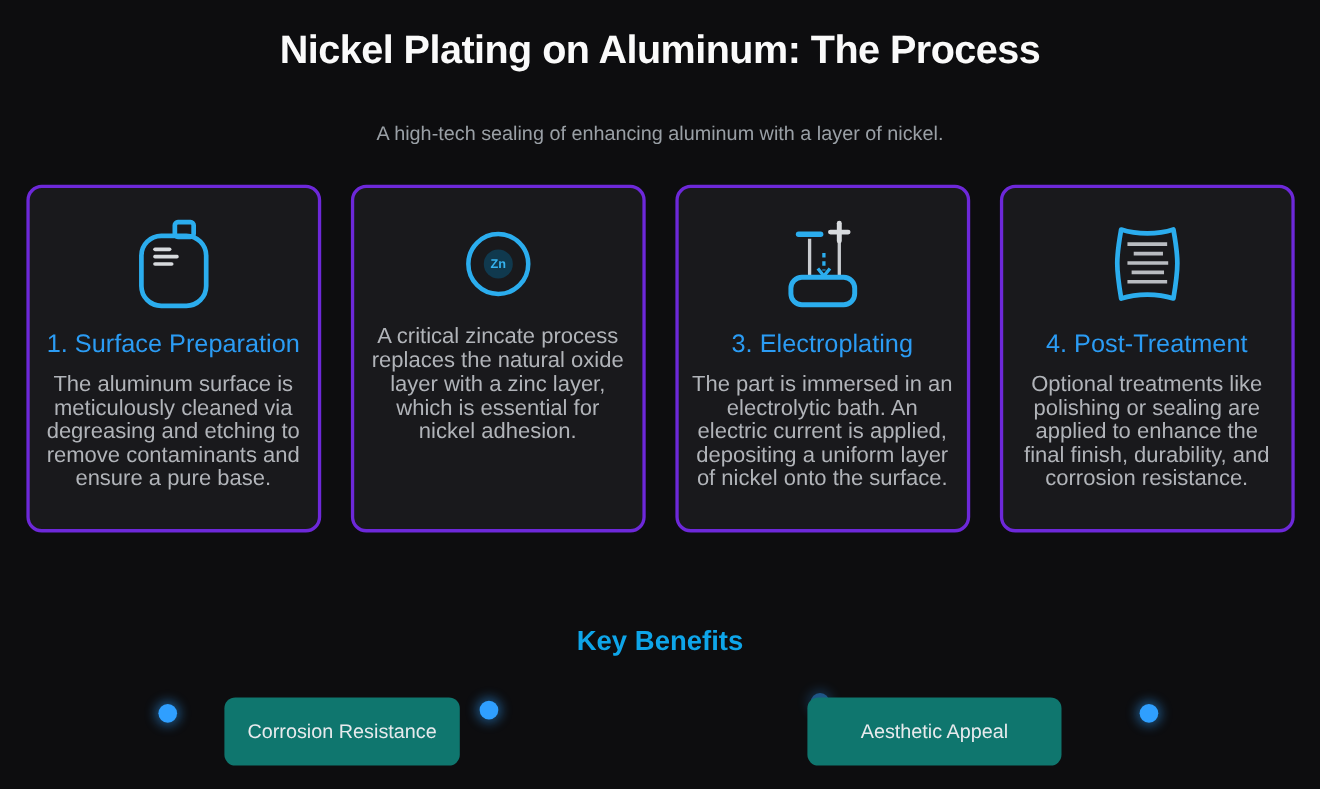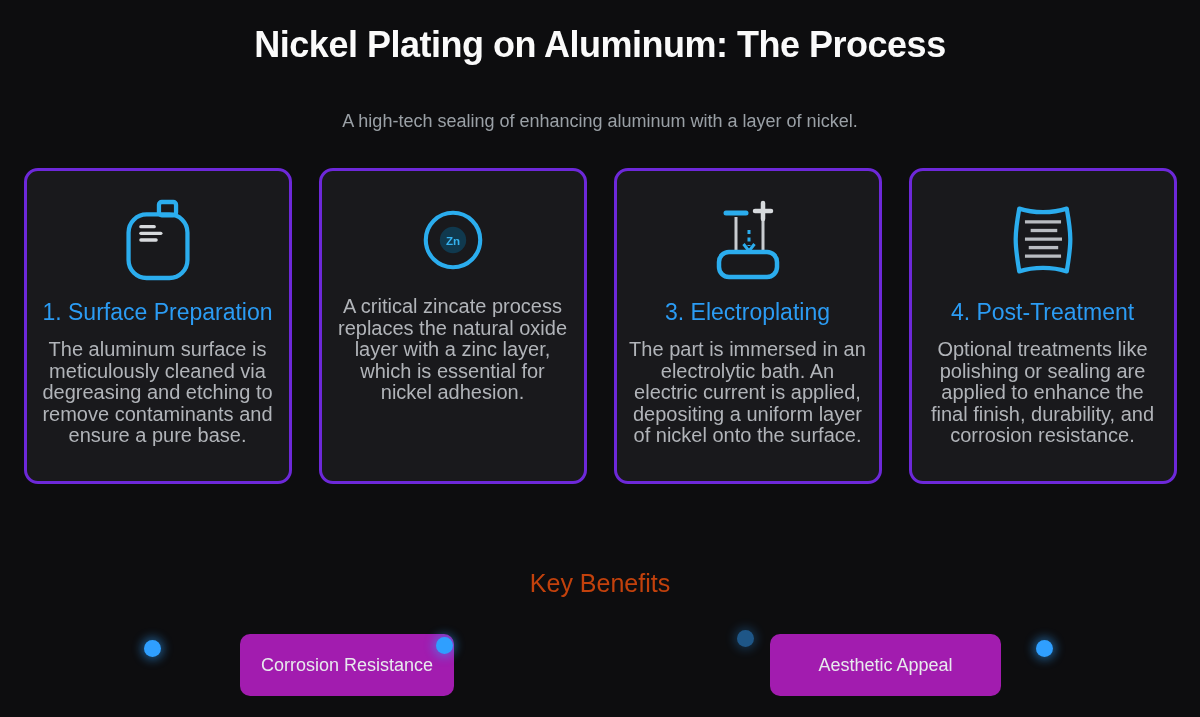--- a/index.html
+++ b/index.html
@@ -52,39 +52,38 @@
   .step-desc {
     margin: 13px auto 0 auto;
     width: 238px;
     font-size: 20px;
     line-height: 21.5px;
     color: #b1b4b9;
   }
   .benefits-heading {
     margin: 85px 0 0 0;
     text-align: center;
-    font-size: 25px; font-weight: normal;
-    color: #c2410c;
+    font-size: 25px; font-weight: bold;
+    color: #0ea5e9;
   }
   .benefits-row {
     position: relative;
     margin-top: 36px;
     height: 62px;
   }
   .benefit-chip {
     position: absolute;
     top: 0; height: 62px;
     box-sizing: border-box;
-    background: #a21caf;
+    background: #0f766e;
     border-radius: 10px;
     display: flex; align-items: center; justify-content: center;
     font-size: 18px;
     color: #e8eaed;
     z-index: 1;
-    margin-left: 36px;
   }
   .chip-1 { left: 204px; width: 214px; }
   .chip-2 { left: 471px; width: 206px; }
   .chip-3 { left: 734px; width: 231px; }
   .flow-dot {
     position: absolute;
     width: 17px; height: 17px;
     border-radius: 50%;
     background: #2f9fff;
     box-shadow: 0 0 10px 3px rgba(47,159,255,0.45);

